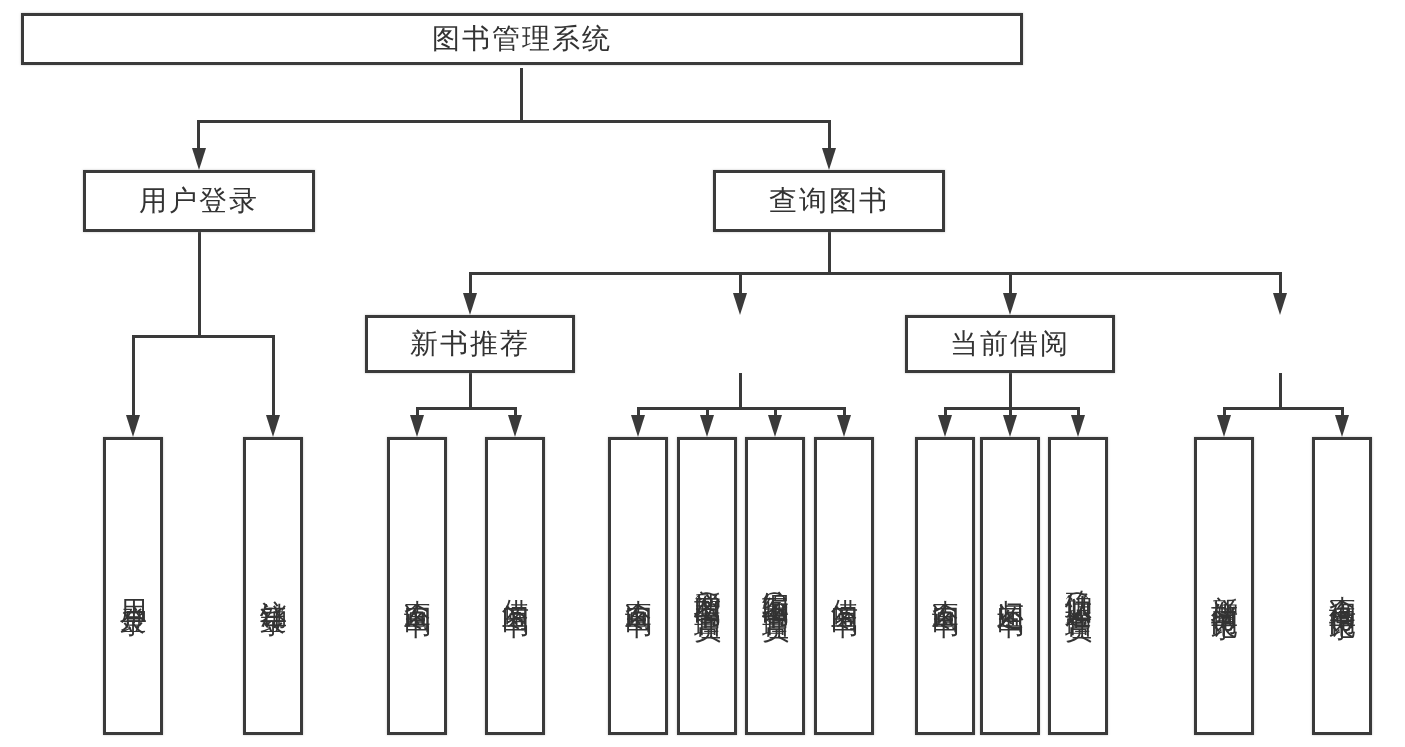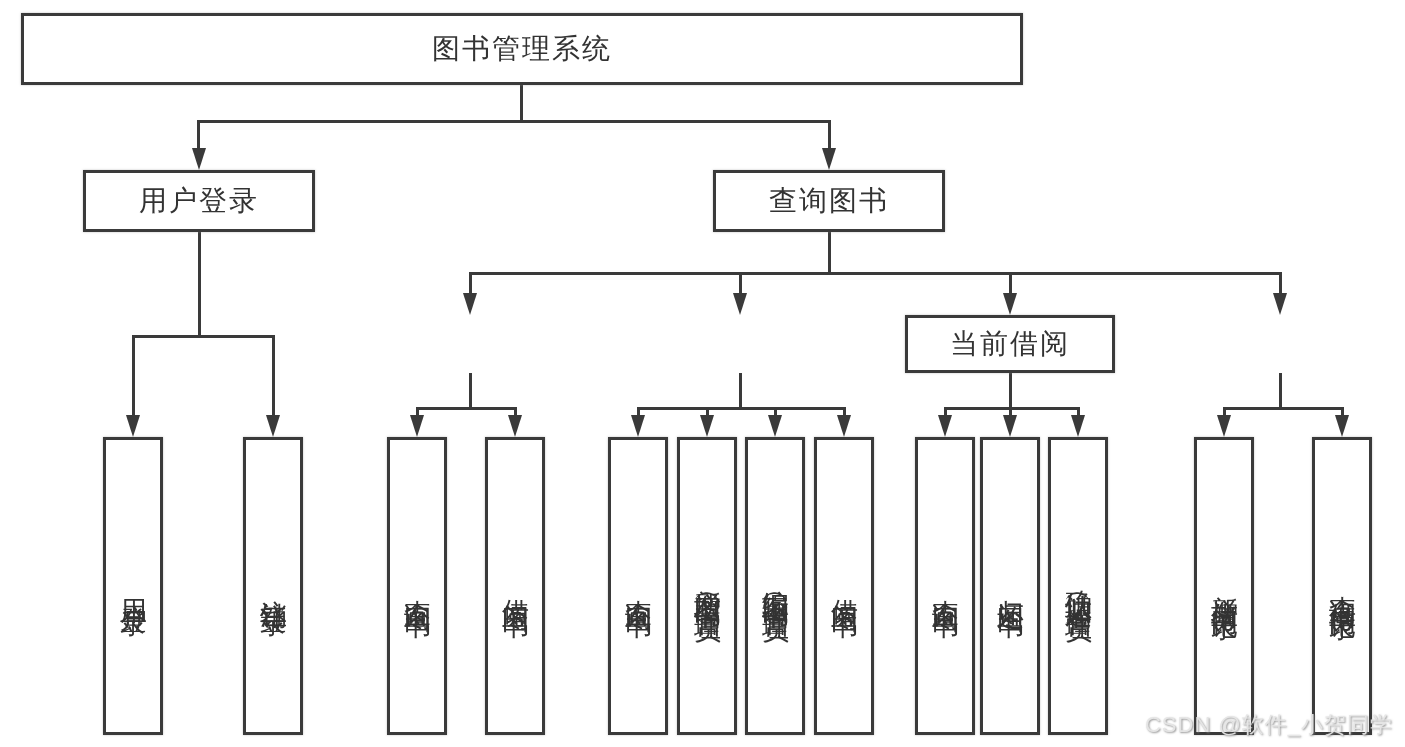--- a/index.html
+++ b/index.html
@@ -57,21 +57,21 @@
     letter-spacing: 1px;
     z-index: 3;
     white-space: nowrap;
   }
 </style>
 </head>
 <body>
 
 <div class="canvas">
 
-  <div class="box" style="left:21px; top:13px; width:1002px; height:72px;justify-content:center;">
+  <div class="box" style="left:21px; top:13px; width:1002px; height:52px;justify-content:center;">
     <span class="lbl">图书管理系统</span>
   </div>
 
   <div class="vline" style="left:520px; top:68px; height:52px;"></div>
   <div class="hline" style="left:198px; top:120px; width:633px;"></div>
   <div class="vline" style="left:197px; top:120px; height:28px;"></div>
   <div class="ahead" style="left:192px; top:148px;"></div>
   <div class="vline" style="left:828px; top:120px; height:28px;"></div>
   <div class="ahead" style="left:822px; top:148px;"></div>
 
@@ -93,20 +93,23 @@
   <div class="hline" style="left:469px; top:272px; width:813px;"></div>
   <div class="vline" style="left:469px; top:272px; height:21px;"></div>
   <div class="ahead" style="left:463px; top:293px;"></div>
   <div class="vline" style="left:739px; top:272px; height:21px;"></div>
   <div class="ahead" style="left:733px; top:293px;"></div>
   <div class="vline" style="left:1009px; top:272px; height:21px;"></div>
   <div class="ahead" style="left:1003px; top:293px;"></div>
   <div class="vline" style="left:1279px; top:272px; height:21px;"></div>
   <div class="ahead" style="left:1273px; top:293px;"></div>
 
+  <div class="box" style="left:365px; top:315px; width:210px; height:58px;">
+    <span class="lbl">新书推荐</span>
+  </div>
   <div class="box" style="left:905px; top:315px; width:210px; height:58px;">
     <span class="lbl">当前借阅</span>
   </div>
 
   <div class="vline" style="left:469px; top:373px; height:34px;"></div>
   <div class="hline" style="left:416px; top:407px; width:101px;"></div>
   <div class="vline" style="left:416px; top:407px; height:8px;"></div>
   <div class="ahead" style="left:410px; top:415px;"></div>
   <div class="vline" style="left:514px; top:407px; height:8px;"></div>
   <div class="ahead" style="left:508px; top:415px;"></div>
@@ -175,15 +178,14 @@
     <span class="lbl">确认归还（管理员）</span>
   </div>
 
   <div class="box vert" style="left:1194px; top:437px; width:60px; height:298px;">
     <span class="lbl">新增借阅记录</span>
   </div>
   <div class="box vert" style="left:1312px; top:437px; width:60px; height:298px;">
     <span class="lbl">查询借阅记录</span>
   </div>
 
-  <div class="watermark">CSDN @软件_小贺同学</div>
 
 </div>
 
 </body></html>

